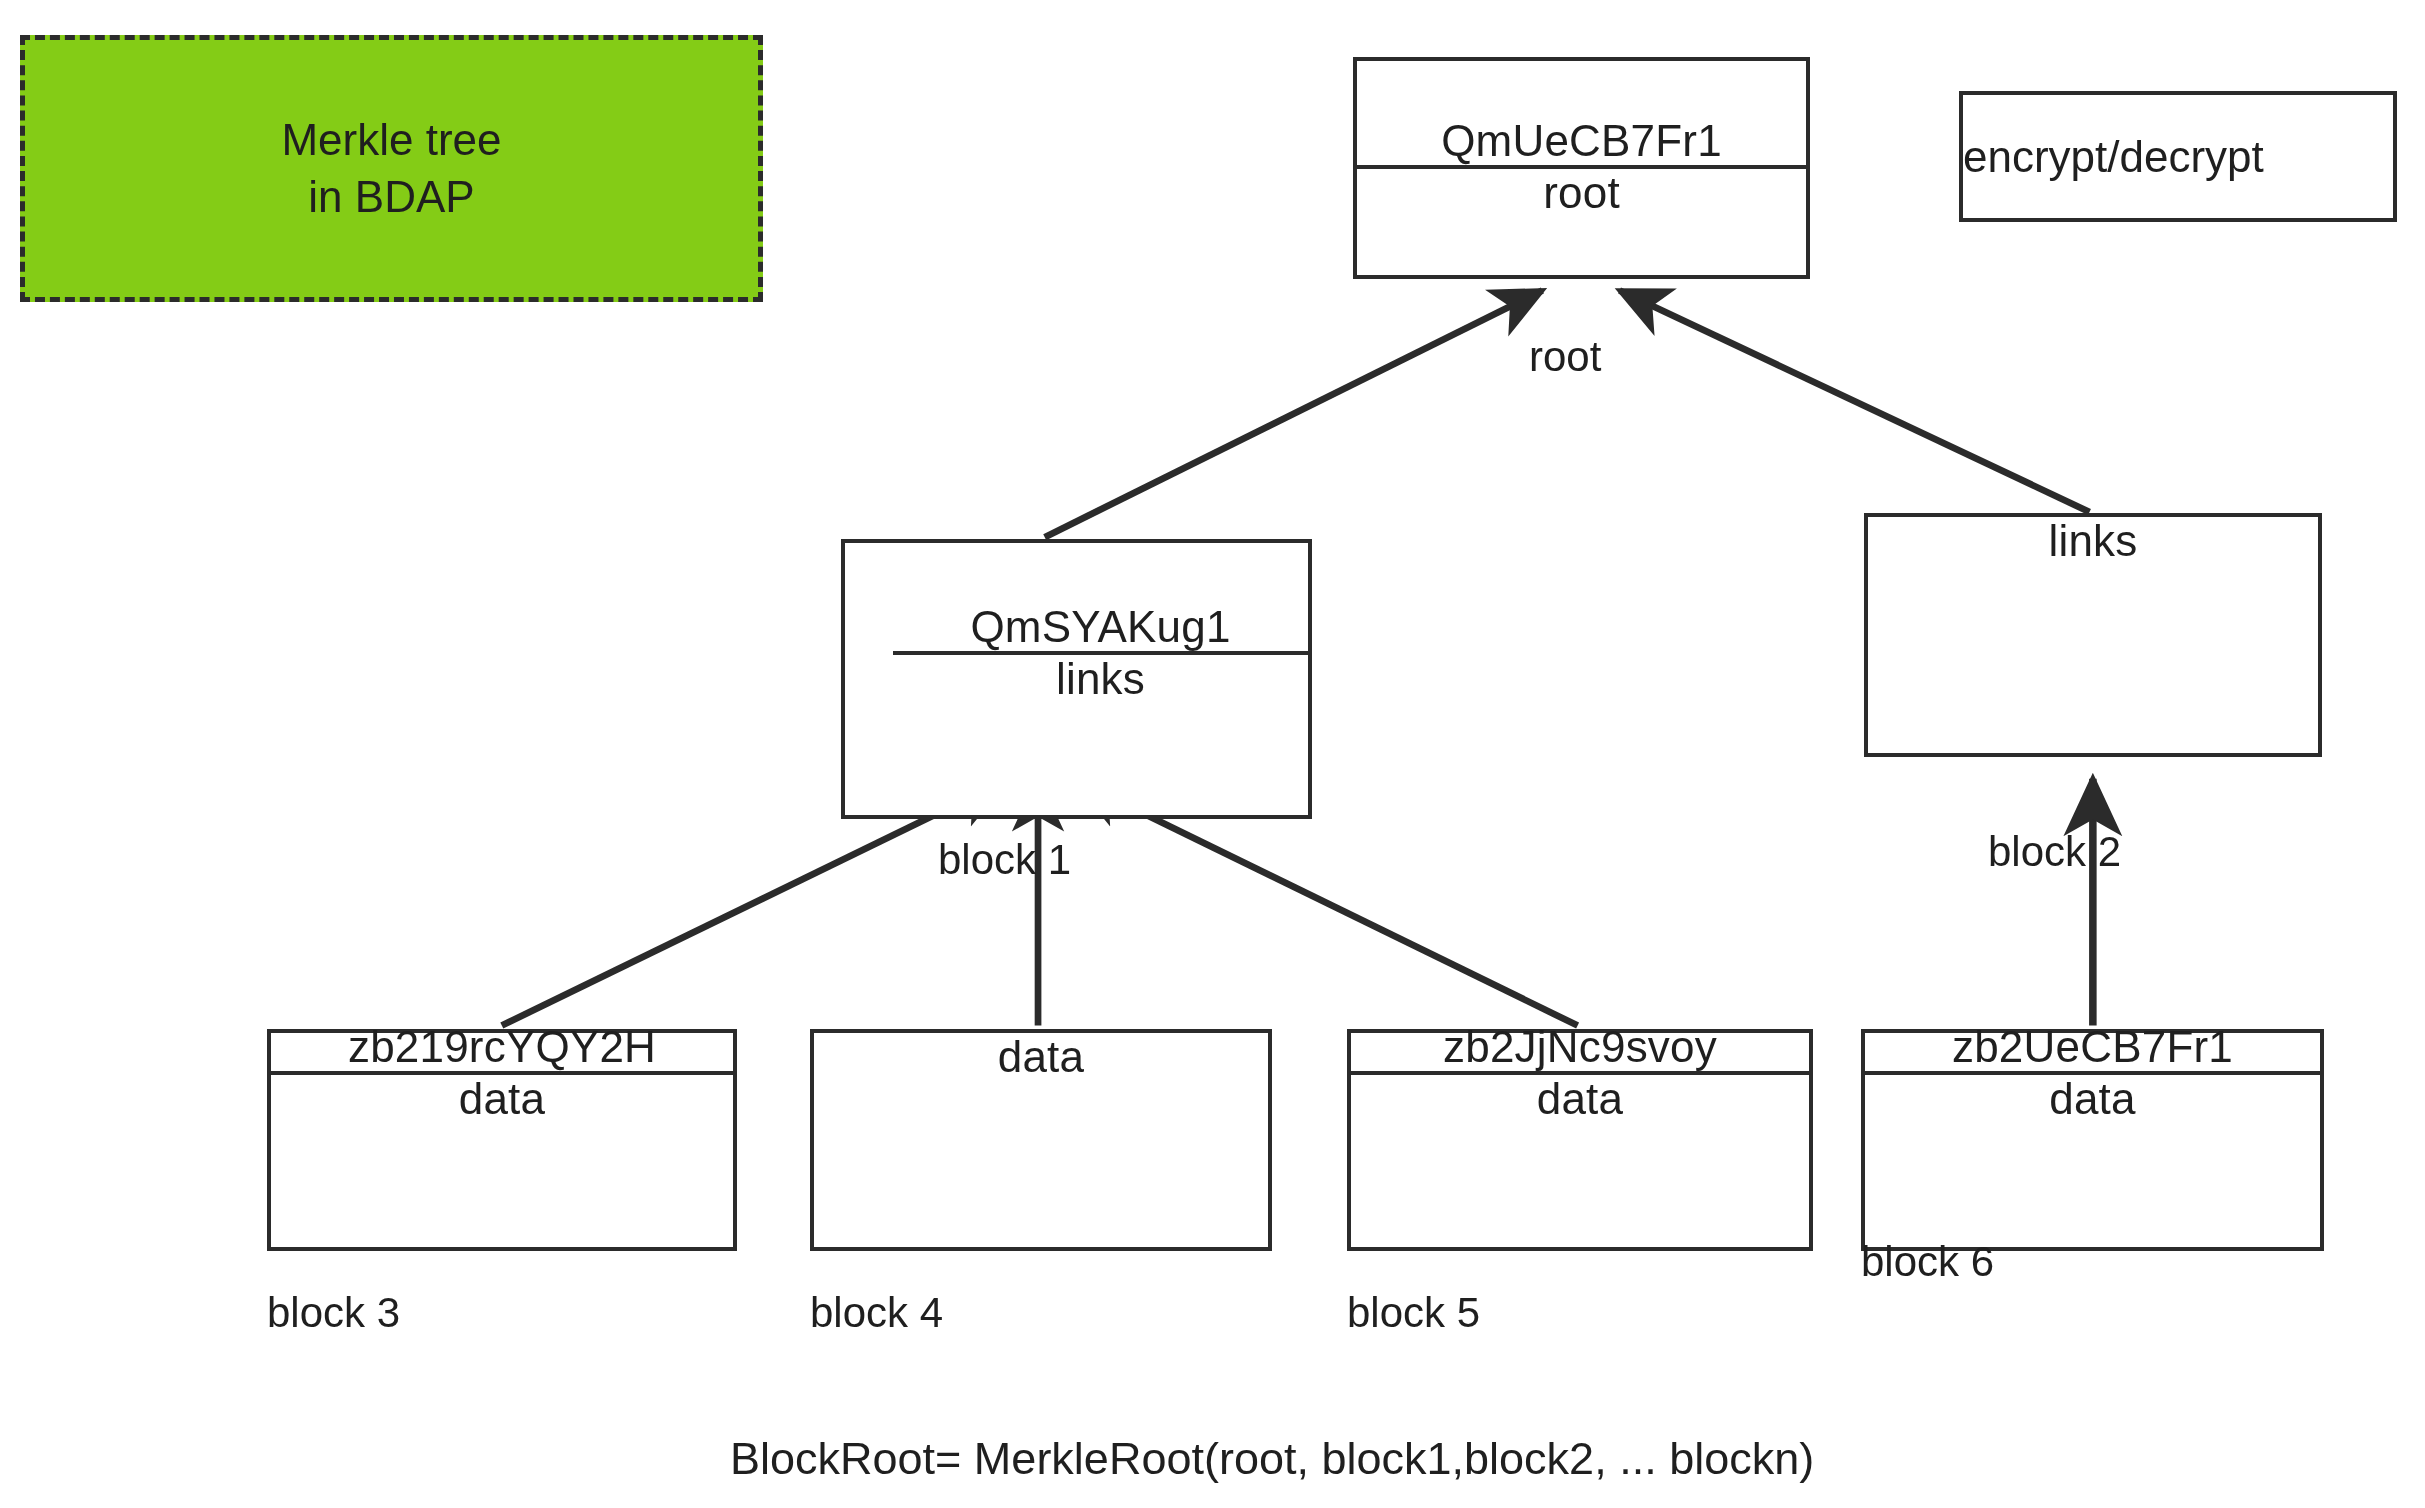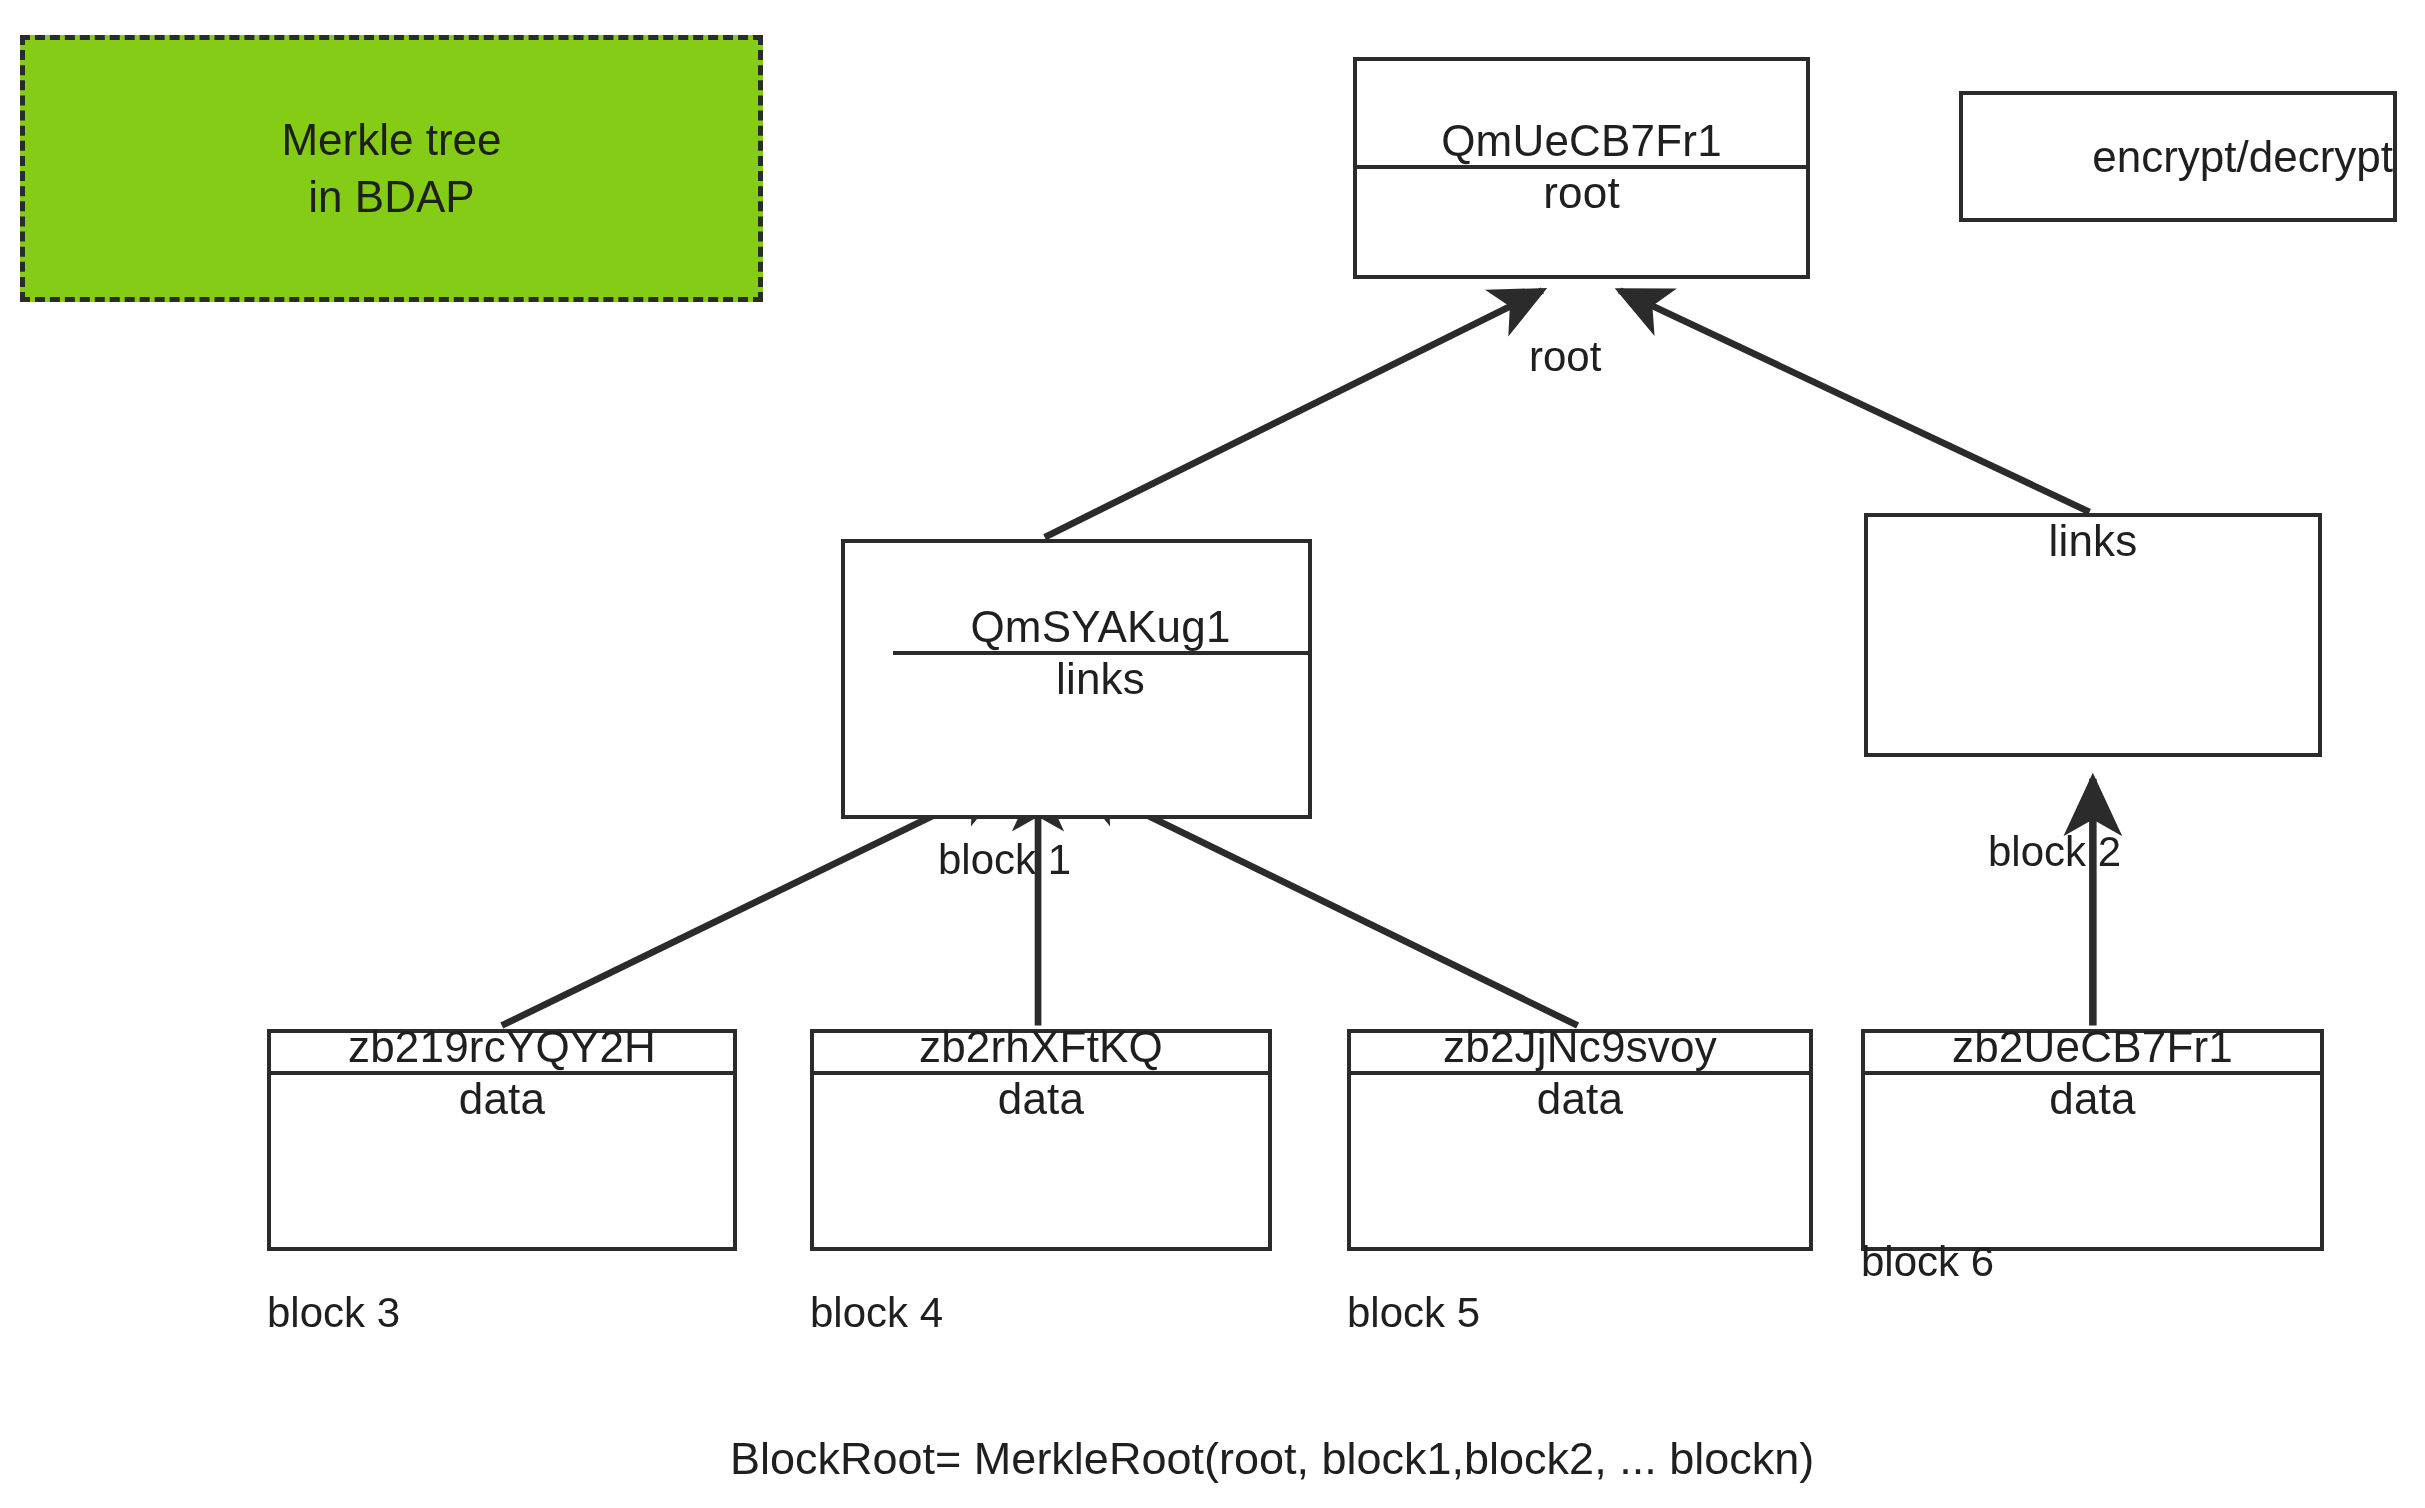--- a/index.html
+++ b/index.html
@@ -67,21 +67,21 @@
     line-height: 1.28;
     color: #1f1f1f;
   }
   .plain-box {
     position: absolute;
     box-sizing: border-box;
     border: 4.2px solid #2b2b2b;
     background: #ffffff;
     display: flex;
     align-items: center;
-    justify-content: flex-end;
+    justify-content: flex-start;
   }
   .plain-box .label {
     font-size: 44px;
     line-height: 1;
     color: #1f1f1f;
     white-space: nowrap;
   }
   .edge-label {
     position: absolute;
     font-size: 42px;
@@ -154,21 +154,20 @@
   <div class="node" style="left:1864px; top:513px; width:458px; height:244px;">
     <div class="cell bottom" style="flex:1;">links</div>
   </div>
 
   <div class="node" style="left:267px; top:1029px; width:470px; height:222px;">
     <div class="cell top" style="height:42px;">zb219rcYQY2H</div>
     <div class="cell bottom" style="flex:1;">data</div>
   </div>
 
   <div class="node" style="left:810px; top:1029px; width:462px; height:222px;">
-    <div class="cell top" style="height:42px;">zb2rhXFtKQ</div>
     <div class="cell bottom" style="flex:1;">data</div>
   </div>
 
   <div class="node" style="left:1347px; top:1029px; width:466px; height:222px;justify-content:flex-end;">
     <div class="cell top" style="height:42px;">zb2JjNc9svoy</div>
     <div class="cell bottom" style="flex:1;">data</div>
   </div>
 
   <div class="node" style="left:1861px; top:1029px; width:463px; height:222px;">
     <div class="cell top" style="height:42px;">zb2UeCB7Fr1</div>

